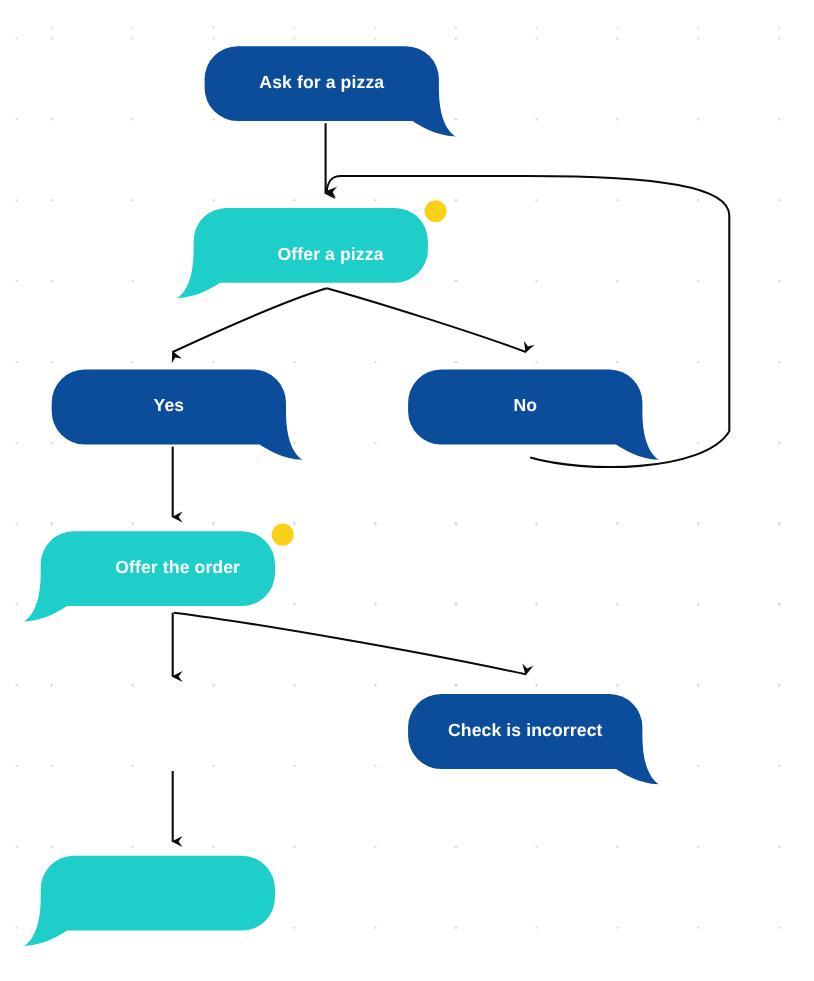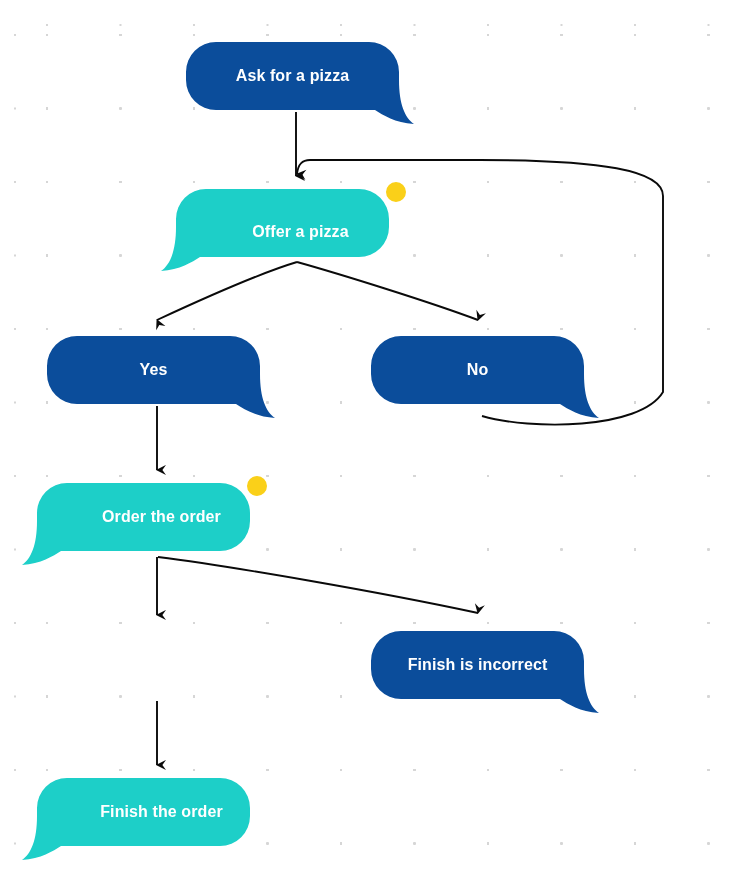--- a/index.html
+++ b/index.html
@@ -164,32 +164,31 @@
       <svg class="bubble-svg" width="233" height="90" viewBox="0 0 233 90" style="left: 0px;">
         <path d="M 30 0 H 183 A 30 30 0 0 1 213 30 V 38 C 213 62, 219 76, 228 82 C 209 81, 197 73, 189 68 H 30 A 30 30 0 0 1 0 38 V 30 A 30 30 0 0 1 30 0 Z" fill="#0b4d9b"></path>
       </svg>
     <span class="node-label">No</span>
   </div>
 
   <div class="node" id="node-check-the-order" style="left: 55px; top: 483px; width: 213px; height: 68px;">
       <svg class="bubble-svg" width="233" height="90" viewBox="0 0 233 90" style="left: -18px;">
         <path d="M 30 0 H 183 A 30 30 0 0 1 213 30 V 38 A 30 30 0 0 1 183 68 H 24 C 16 73, 4 81, -15 82 C -6 76, 0 62, 0 38 V 30 A 30 30 0 0 1 30 0 Z" fill="#1dcfc8"></path>
       </svg>
-    <span class="node-label">Order the order</span>
+    <span class="node-label">Offer the order</span>
   <div class="badge" style="background: rgb(250, 208, 25); left: 189px; top: -10px;"></div>
     </div>
 
 
   <div class="node" id="node-order-is-incorrect" style="left: 371px; top: 631px; width: 213px; height: 68px;">
       <svg class="bubble-svg" width="233" height="90" viewBox="0 0 233 90" style="left: 0px;">
         <path d="M 30 0 H 183 A 30 30 0 0 1 213 30 V 38 C 213 62, 219 76, 228 82 C 209 81, 197 73, 189 68 H 30 A 30 30 0 0 1 0 38 V 30 A 30 30 0 0 1 30 0 Z" fill="#0b4d9b"></path>
       </svg>
-    <span class="node-label">Finish is incorrect</span>
+    <span class="node-label">Check is incorrect</span>
   </div>
 
   <div class="node" id="node-finish-the-order" style="left: 55px; top: 778px; width: 213px; height: 68px;">
       <svg class="bubble-svg" width="233" height="90" viewBox="0 0 233 90" style="left: -18px;">
         <path d="M 30 0 H 183 A 30 30 0 0 1 213 30 V 38 A 30 30 0 0 1 183 68 H 24 C 16 73, 4 81, -15 82 C -6 76, 0 62, 0 38 V 30 A 30 30 0 0 1 30 0 Z" fill="#1dcfc8"></path>
       </svg>
-    <span class="node-label">Finish the order</span>
   </div>
 
 </div>
 
 </body></html>

